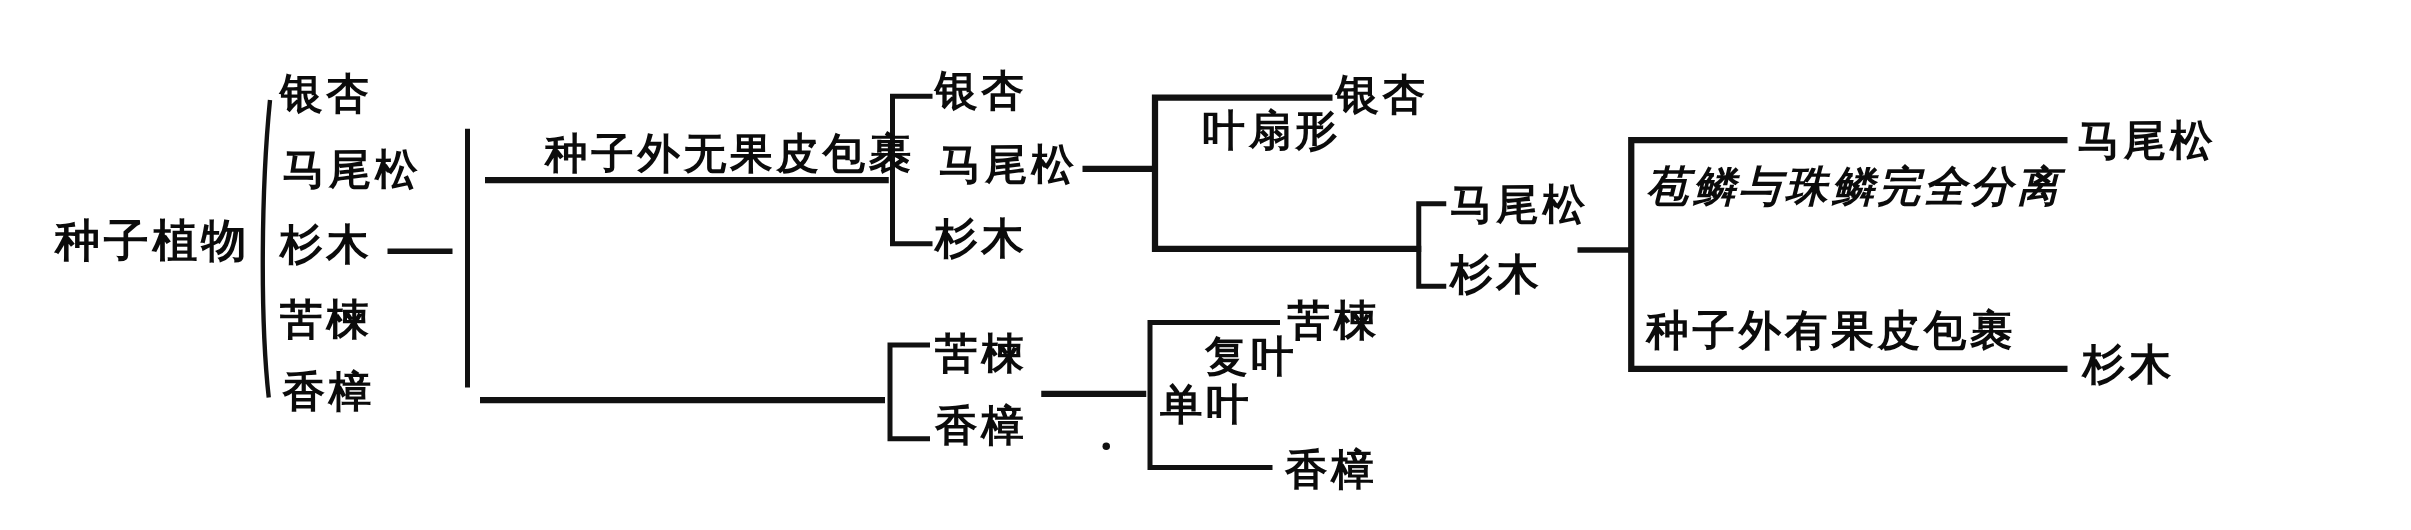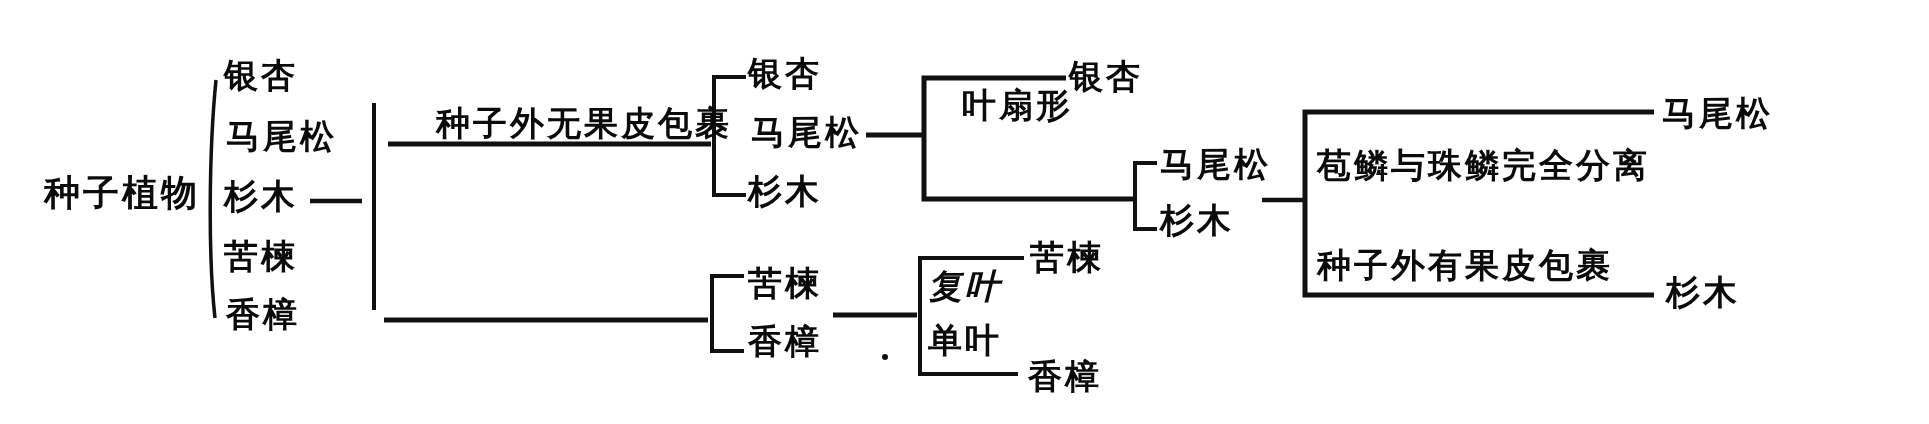--- a/index.html
+++ b/index.html
@@ -83,23 +83,23 @@
 
   <div class="node" style="left:748px;top:284px;">苦楝</div>
   <div class="node" style="left:748px;top:342px;">香樟</div>
 
   <div class="node" style="left:934px;top:106px;margin-left:28px;">叶扇形</div>
   <div class="node" style="left:1069px;top:77px;">银杏</div>
 
   <div class="node" style="left:1160px;top:165px;">马尾松</div>
   <div class="node" style="left:1160px;top:221px;">杉木</div>
 
-  <div class="node" style="left:1317px;top:166px;">苞鳞与珠鳞完全分离</div>
+  <div class="node" style="left:1317px;top:151px;font-style:italic;">苞鳞与珠鳞完全分离</div>
   <div class="node" style="left:1317px;top:266px;">种子外有果皮包裹</div>
   <div class="node" style="left:1662px;top:114px;">马尾松</div>
   <div class="node" style="left:1666px;top:293px;">杉木</div>
 
-  <div class="node" style="left:928px;top:287px;font-style:italic;">复叶</div>
-  <div class="node" style="left:928px;top:341px;">单叶</div>
+  <div class="node" style="left:964px;top:287px;">复叶</div>
+  <div class="node" style="left:928px;top:325px;">单叶</div>
   <div class="node" style="left:1030px;top:258px;">苦楝</div>
   <div class="node" style="left:1028px;top:377px;">香樟</div>
 
 </div>
 
 </body></html>

